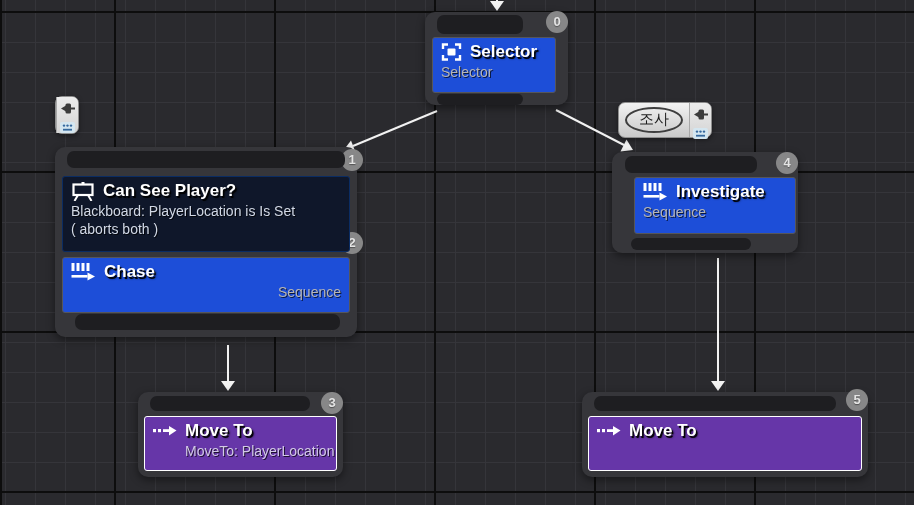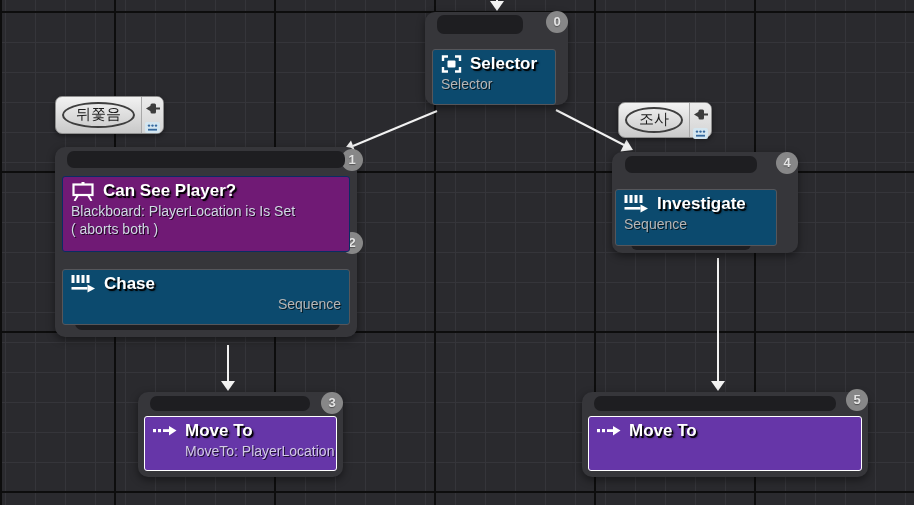--- a/index.html
+++ b/index.html
@@ -24,21 +24,21 @@
     background: #36363a; border-radius: 10px;
     box-shadow: 0 3px 8px rgba(0,0,0,0.45);
   }
   .pill {
     position: absolute; background: #1e1e21; border-radius: 7px; z-index: 2;
   }
   .inner {
     position: absolute; z-index: 3; border-radius: 3px;
     padding: 4px 8px 5px 8px; overflow: hidden;
   }
-  .inner.gray { background: #0c4a6e; border: 1px solid #56565a; margin-top: 12px; }
+  .inner.gray { background: #1d4ed8; border: 1px solid #56565a; }
   .inner.blue { border: 1px solid #0a2c63; }
   .inner.purple { border: 1px solid #ffffff; text-align: right; }
 
   .title-row { display: flex; align-items: center; gap: 8px; }
   .node-title {
     color: #ffffff; font-weight: bold; font-size: 17px; white-space: nowrap;
     text-shadow: 1.5px 1.5px 0 rgba(0,0,0,0.9), 2px 2px 2px rgba(0,0,0,0.6);
   }
   .node-sub {
     font-size: 14px; margin-top: 2px; white-space: nowrap;
@@ -134,21 +134,21 @@
       <div class="node-sub">Selector</div>
     </div>
     <div class="pill" style="left:12px; top:82px; width:86px; height:11px; border-radius:7px 7px 9px 9px;"></div>
   </div>
 
   <div class="bt-node" style="left:55px; top:147px; width:302px; height:190px;">
     <div class="badge" style="left:286px; top:2px;">1</div>
     <div class="badge" style="left:286px; top:85px;">2</div>
     <div class="pill" style="left:12px; top:4px; width:278px; height:17px;"></div>
 
-    <div class="inner blue" style="left: 7px; top: 29px; width: 288px; height: 76px; background-color: #701a75;">
+    <div class="inner blue" style="left: 7px; top: 29px; width: 288px; height: 76px; background-color: #0f172a;">
       <div class="title-row">
         <span class="icon-box">
           <svg width="24" height="19" viewBox="0 0 24 19">
             <rect x="10.5" y="0" width="3" height="3" fill="#ffffff"></rect>
             <rect x="2.5" y="2.5" width="19" height="10.5" fill="none" stroke="#ffffff" stroke-width="2.2"></rect>
             <line x1="7" y1="13" x2="3.5" y2="19" stroke="#ffffff" stroke-width="2"></line>
             <line x1="17" y1="13" x2="20.5" y2="19" stroke="#ffffff" stroke-width="2"></line>
           </svg>
         </span>
         <span class="node-title">Can See Player?</span>
@@ -174,21 +174,21 @@
         <span class="node-title">Chase</span>
       </div>
       <div class="node-sub">Sequence</div>
     </div>
     <div class="pill" style="left:20px; top:167px; width:265px; height:16px;"></div>
   </div>
 
   <div class="bt-node" style="left:612px; top:152px; width:186px; height:101px;">
     <div class="badge front" style="left:164px; top:0px;">4</div>
     <div class="pill" style="left:13px; top:4px; width:132px; height:17px;"></div>
-    <div class="inner gray" style="left:3px; top:25px; width:162px; height:57px;">
+    <div class="inner gray" style="left:22px; top:25px; width:162px; height:57px;">
       <div class="title-row">
         <span class="icon-box">
           <svg width="25" height="18" viewBox="0 0 25 18">
             <g fill="#ffffff">
               <rect x="0.5" y="0" width="3" height="8"></rect>
               <rect x="5.5" y="0" width="3" height="8"></rect>
               <rect x="10.5" y="0" width="3" height="8"></rect>
               <rect x="15.5" y="0" width="3" height="8"></rect>
               <rect x="0.5" y="12" width="16" height="2.6"></rect>
               <polygon points="16.5,9.5 16.5,17.5 24,13.5"></polygon>
@@ -237,23 +237,20 @@
               <polygon points="16,1 16,10.5 23.5,5.6"></polygon>
             </g>
           </svg>
         </span>
         <span class="node-title">Move To</span>
       </div>
     </div>
   </div>
 
   <div class="comment" style="left:55px; top:96px; height:38px;">
-    <div class="comment-main">
-      <span class="comment-oval">뒤쫓음</span>
-    </div>
     <div class="comment-strip">
       <span>
         <svg width="14" height="13" viewBox="0 0 14 13">
           <polygon points="0,6.5 5,3.5 5,9.5" fill="#3c3c3c"></polygon>
           <rect x="4.5" y="1.5" width="5.5" height="10" rx="1.5" fill="#3c3c3c"></rect>
           <rect x="10" y="5.5" width="4" height="2" fill="#3c3c3c"></rect>
         </svg>
       </span>
       <span>
         <svg width="15" height="11" viewBox="0 0 15 11">

